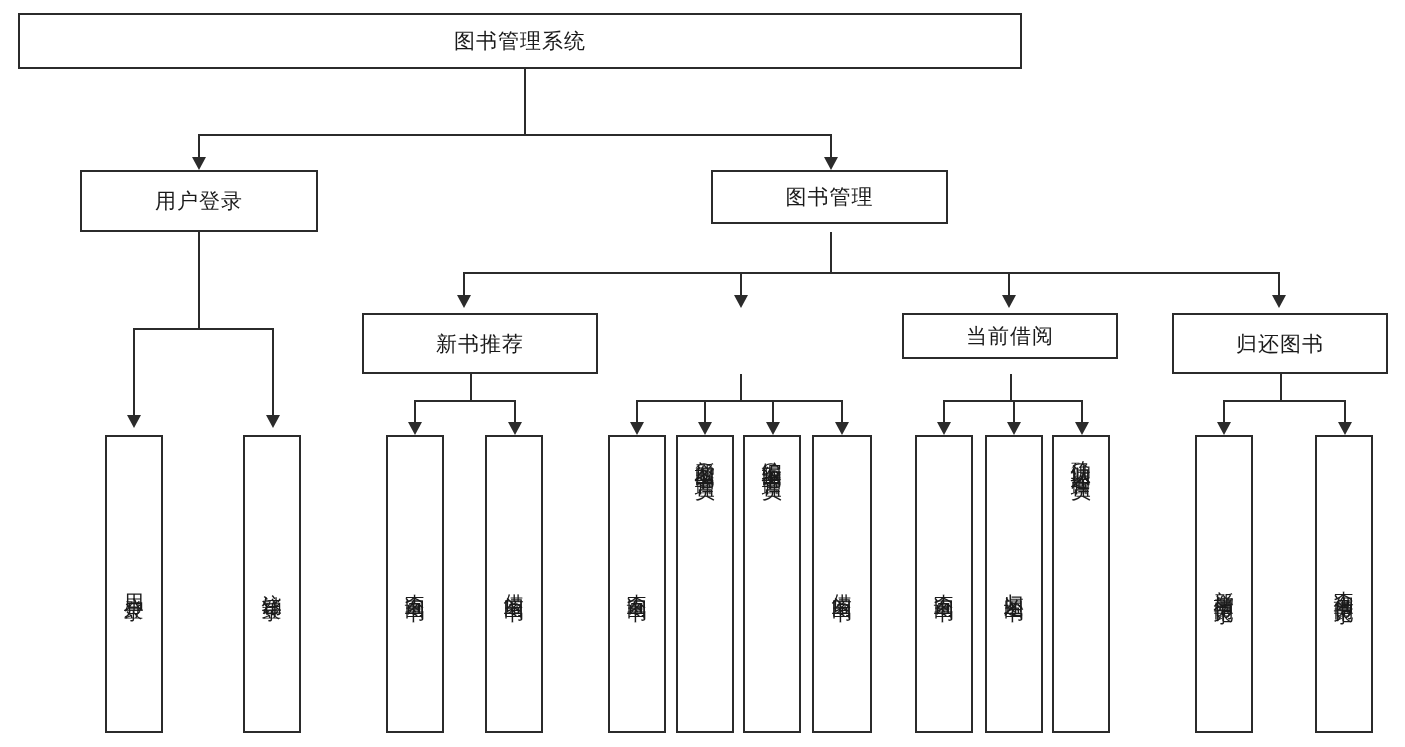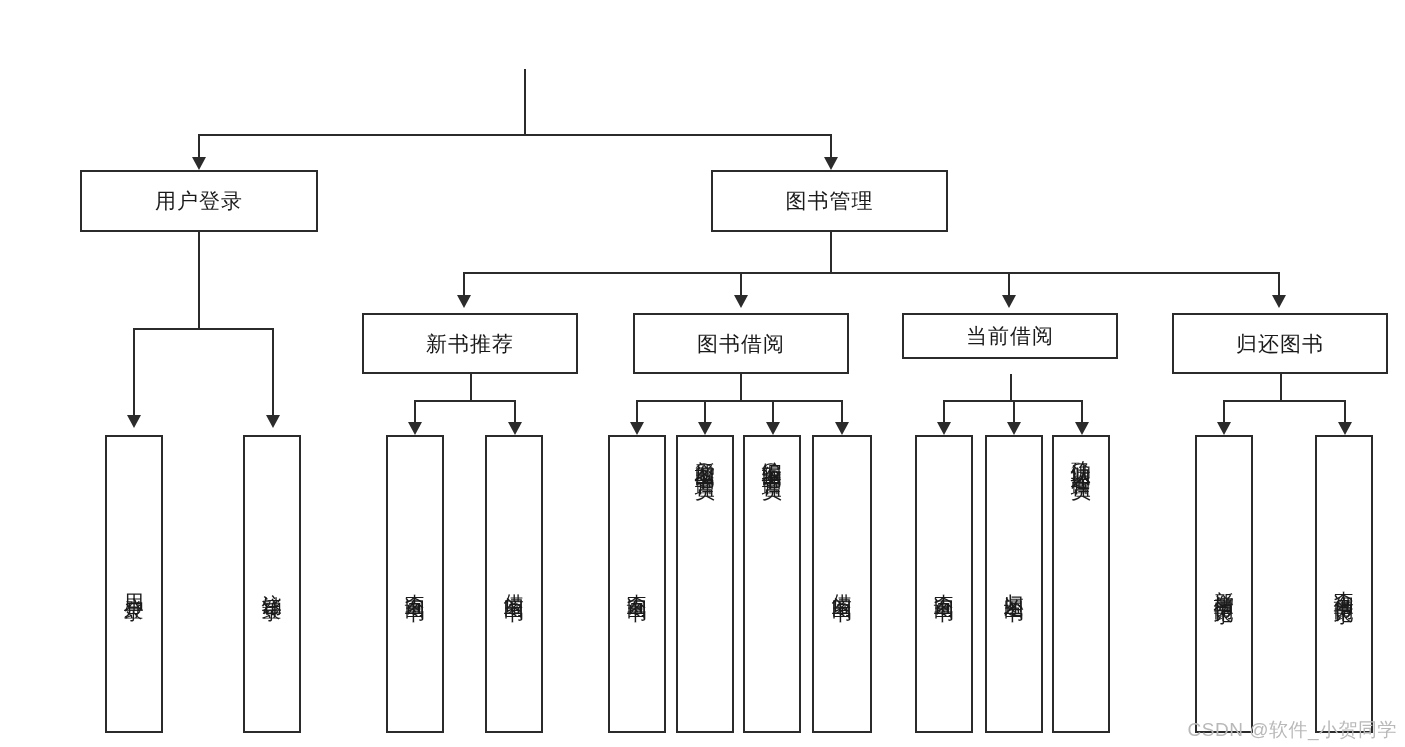--- a/index.html
+++ b/index.html
@@ -127,31 +127,31 @@
     <div class="vline" style="left: 943px; top: 400px; height: 22px;"></div>
     <div class="arrow" style="left: 937px; top: 422px;"></div>
     <div class="vline" style="left: 1013px; top: 400px; height: 22px;"></div>
     <div class="arrow" style="left: 1007px; top: 422px;"></div>
     <div class="vline" style="left: 1081px; top: 400px; height: 22px;"></div>
     <div class="arrow" style="left: 1075px; top: 422px;"></div>
     <div class="vline" style="left: 1223px; top: 400px; height: 22px;"></div>
     <div class="arrow" style="left: 1217px; top: 422px;"></div>
     <div class="vline" style="left: 1344px; top: 400px; height: 22px;"></div>
     <div class="arrow" style="left: 1338px; top: 422px;"></div>
+    <div class="node horiz" style="left: 18px; top: 13px; width: 1004px; height: 56px;">
+      <span>图书管理系统</span>
+    </div>
     <div class="node horiz" style="left: 80px; top: 170px; width: 238px; height: 62px;">
       <span>用户登录</span>
     </div>
-    <div class="node horiz" style="left: 711px; top: 170px; width: 237px; height: 62px;">
+    <div class="node horiz" style="left: 711px; top: 170px; width: 237px; height: 54px;">
       <span>图书管理</span>
     </div>
-    <div class="node horiz" style="left: 362px; top: 313px; width: 216px; height: 61px;">
+    <div class="node horiz" style="left: 362px; top: 313px; width: 236px; height: 61px;">
       <span>新书推荐</span>
-    </div>
-    <div class="node horiz" style="left: 633px; top: 313px; width: 216px; height: 61px;">
-      <span>图书借阅</span>
     </div>
     <div class="node horiz" style="left: 902px; top: 313px; width: 216px; height: 46px;">
       <span>当前借阅</span>
     </div>
     <div class="node horiz" style="left: 1172px; top: 313px; width: 216px; height: 61px;">
       <span>归还图书</span>
     </div>
     <div class="node vert center" style="left: 105px; top: 435px; width: 58px; height: 298px;">
       <span class="vlabel">用户登录</span>
     </div>
@@ -184,14 +184,13 @@
     </div>
     <div class="node vert" style="left: 1052px; top: 435px; width: 58px; height: 298px;">
       <span class="vlabel">确认归还（管理员）</span>
     </div>
     <div class="node vert center" style="left: 1195px; top: 435px; width: 58px; height: 298px;">
       <span class="vlabel">新增借阅记录</span>
     </div>
     <div class="node vert center" style="left: 1315px; top: 435px; width: 58px; height: 298px;">
       <span class="vlabel">查询借阅记录</span>
     </div>
-    <div id="watermark" style="color: rgb(185, 185, 185);">CSDN @软件_小贺同学</div>
   </div>
 
 </body></html>

